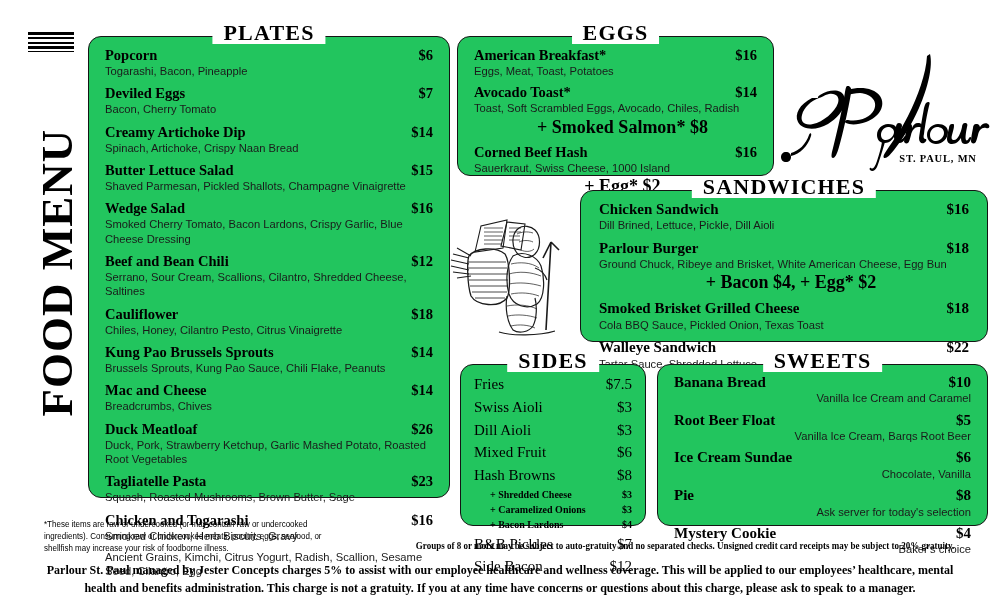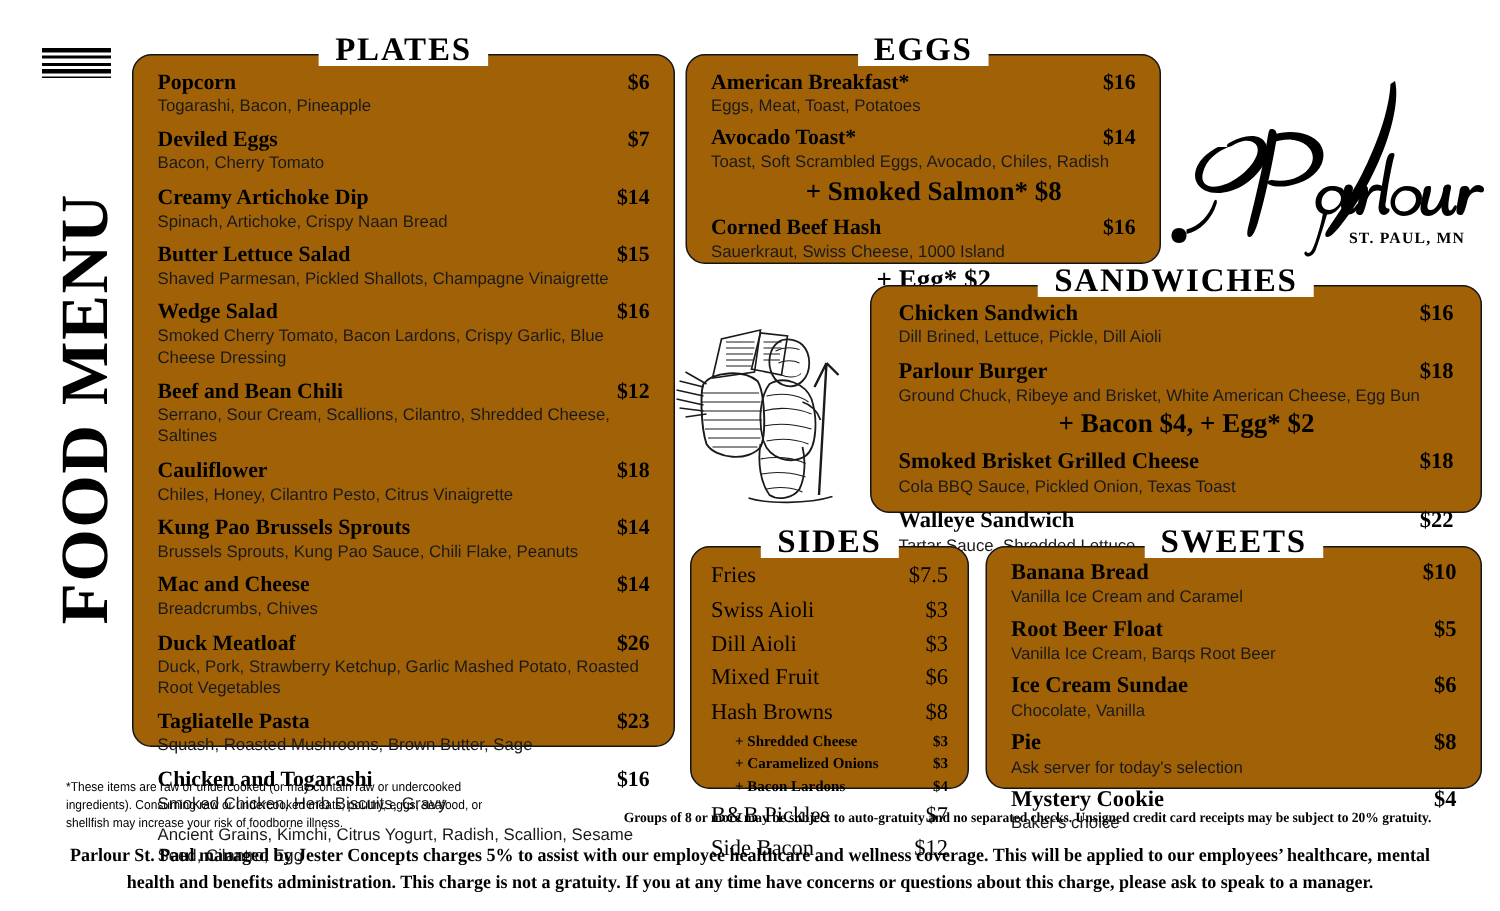--- a/index.html
+++ b/index.html
@@ -54,21 +54,21 @@
     text-align: center;
     white-space: nowrap;
     line-height: 1;
   }
 
   
   .section {
     position: absolute;
     border: 1.6px solid #141414;
     border-radius: 13px;
-    background: #a16207;
+    background: #22c55e;
   }
   .section > .sec-title {
     position: absolute;
     top: -15px;
     left: 50%;
     transform: translateX(-50%);
     background: #fff;
     padding: 0 11px;
     font-family: "Liberation Serif", serif;
     font-weight: 700;
@@ -132,21 +132,21 @@
     font-weight: 700;
   }
   .row .rl { white-space: nowrap; }
   .row .rp { white-space: nowrap; }
 
   
   #plates    { left: 88px;  top: 36px;  width: 362px; height: 462px; }
   #eggs      { left: 457px; top: 36px;  width: 317px; height: 140px; }
   #sandwiches{ left: 580px; top: 190px; width: 408px; height: 152px; }
   #sides     { left: 460px; top: 364px; width: 186px; height: 162px; }
-  #sweets    { left: 657px; top: 364px; width: 331px; height: 162px; }
+  #sweets    { left: 657px; top: 364px; width: 331px; height: 162px; text-align: right; }
 
   #plates .sec-body    { padding: 10px 16px 8px 16px; }
   #eggs .sec-body      { padding: 10px 16px 8px 16px; }
   #sandwiches .sec-body{ padding: 10px 18px 8px 18px; }
   #sides .sec-body     { padding: 8px 13px 7px 13px; }
   #sweets .sec-body    { padding: 9px 16px 7px 16px; }
 
   #sandwiches .item-name, #sandwiches .item-price { font-size: 15px; }
   #sweets .item-name, #sweets .item-price { font-size: 15px; }
   #sweets .item { margin-bottom: 6px; }

